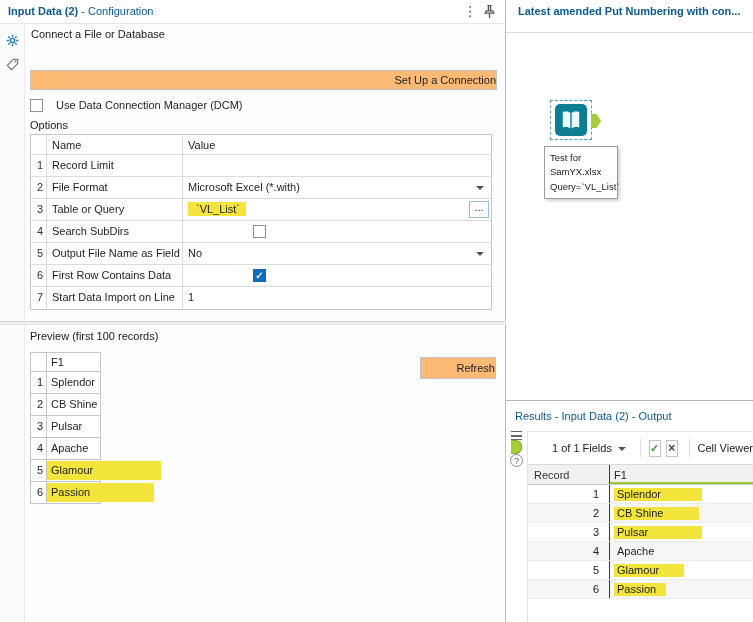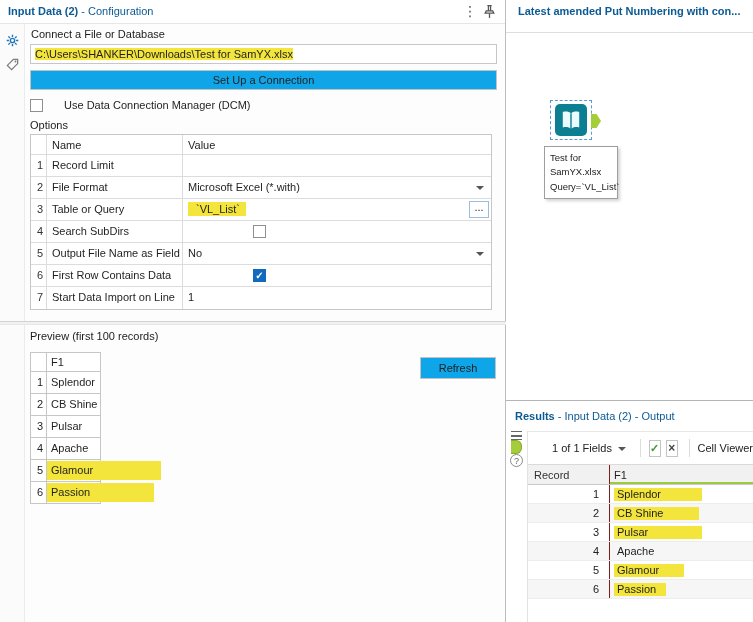--- a/index.html
+++ b/index.html
@@ -14,28 +14,28 @@
   .cfg-title .bold{font-weight:bold}
   .kebab{position:absolute;right:28px;top:3px;font-size:14px;color:#555;width:14px;text-align:center;cursor:pointer}
   .pin-btn{position:absolute;right:7px;top:4px;width:16px;height:16px;cursor:pointer}
   .strip{position:absolute;left:0;top:24px;width:25px;bottom:0;background:#fbfbfb;border-right:1px solid #ebebeb}
   .strip .ic{display:block;margin:9px auto 0;width:15px;height:15px}
 
   .lbl{position:absolute;color:#1c1c1c;white-space:nowrap}
   .path-input{position:absolute;left:30px;top:44px;width:467px;height:20px;background:#fff;
               border:1px solid #c7c7c7;padding:3px 4px;white-space:nowrap;overflow:hidden}
   .hl{background:#f3e53c}
-  .btn{position:absolute;background:#0ea5e9;border:1px solid #c3c3c3;text-align:center;color:#222;cursor:pointer}
+  .btn{position:absolute;background:#fdba74;border:1px solid #c3c3c3;text-align:right;color:#222;cursor:pointer}
   .btn-setup{left:30px;top:70px;width:467px;height:20px;line-height:18px}
   .btn-refresh{left:420px;top:357px;width:76px;height:22px;line-height:20px}
 
   .checkbox{display:inline-block;width:13px;height:13px;border:1px solid #8f8f8f;background:#fff;vertical-align:middle}
   .checkbox.checked{background:#0f6cbd;border-color:#0f6cbd;color:#fff;text-align:center;line-height:12px;font-size:10px;font-weight:bold}
   .dcm-row{position:absolute;left:30px;top:98px;height:16px}
-  .dcm-row .dcm-lbl{margin-left:18px;vertical-align:middle}
+  .dcm-row .dcm-lbl{margin-left:10px;vertical-align:middle}
 
   
   .opt-table{position:absolute;left:30px;top:134px;width:462px;background:#fff;border:1px solid #c6c6c6}
   .orow{display:flex;height:22px;border-bottom:1px solid #dcdcdc}
   .orow:last-child{border-bottom:none}
   .orow.head{height:20px;background:#fff}
   .oc-num{width:16px;border-right:1px solid #dcdcdc;text-align:right;padding:4px 3px 0 0;color:#333}
   .orow.head .oc-num{padding-top:3px}
   .oc-name{width:136px;border-right:1px solid #dcdcdc;padding:4px 0 0 5px;white-space:nowrap}
   .oc-val{flex:1;position:relative;padding:4px 24px 0 5px;white-space:nowrap}
@@ -64,21 +64,21 @@
   .tool-sel{position:absolute;left:44px;top:100px;width:42px;height:40px;border:1px dashed #5b9bd5;cursor:pointer}
   .tool-icon{position:absolute;left:4px;top:3px;width:32px;height:32px}
   .anchor{position:absolute;right:-10px;top:13px;width:10px;height:14px;background:#a5cd39;
           clip-path:polygon(0 0,55% 0,100% 50%,55% 100%,0 100%)}
   .tooltip{position:absolute;left:38px;top:146px;width:74px;background:#fff;border:1px solid #9e9e9e;
            box-shadow:2px 2px 3px rgba(0,0,0,.18);padding:4px 5px;font-size:9.5px;line-height:1.5;color:#222}
 
   
   .results{position:absolute;left:506px;top:400px;width:247px;height:222px;background:#fff;border-top:1px solid #b5b5b5}
   .res-title{position:absolute;left:9px;top:9px;color:#0b5a94;white-space:nowrap}
-  .res-title .bold{font-weight:bold}
+  .res-title .bold{font-weight:normal}
   .res-strip{position:absolute;left:0;top:30px;width:22px;bottom:0;background:#fff;border-right:1px solid #e2e2e2}
   .res-strip .s-ic{display:block;margin:0 auto}
   .bars{width:11px;height:9px;margin-top:14px;border-top:1.5px solid #666;border-bottom:1.5px solid #666;position:relative}
   .bars::after{content:"";position:absolute;left:0;top:3px;width:11px;height:1.5px;background:#666}
   .g-anchor{width:11px;height:14px;margin-top:16px;background:#a5cd39;border:1px solid #87a930;border-left:none;border-radius:0 6px 6px 0}
   .help-circ{width:13px;height:13px;margin-top:13px;border:1px solid #8a8a8a;border-radius:50%;
              text-align:center;line-height:12px;font-size:9px;color:#666}
   .res-toolbar{position:absolute;left:22px;right:0;top:30px;height:34px;background:#fff;
                border-top:1px solid #e8e8e8;border-bottom:1px solid #dadada;display:flex;align-items:center;overflow:hidden}
   .fields-dd{margin-left:24px;white-space:nowrap;cursor:pointer;color:#222}
@@ -132,21 +132,20 @@
       <span class="ic">
         <svg viewBox="0 0 16 16" width="15" height="15">
             <path d="M9 2.5h4.5V7L7 13.5 2.5 9 9 2.5Z" fill="none" stroke="#7a7a7a" stroke-width="1.3"></path>
             <circle cx="11.2" cy="4.8" r="1" fill="#7a7a7a"></circle>
           </svg>
       </span>
     </div>
 
     <div class="lbl" style="left:31px;top:28px">Connect a File or Database</div>
 
-    <div class="path-input"><span class="hl">C:\Users\SHANKER\Downloads\Test for SamYX.xlsx</span></div>
 
     <div class="btn btn-setup">Set Up a Connection</div>
 
     <div class="dcm-row">
       <span class="checkbox"></span>
       <span class="dcm-lbl">Use Data Connection Manager (DCM)</span>
     </div>
 
     <div class="lbl" style="left:30px;top:119px">Options</div>
 

